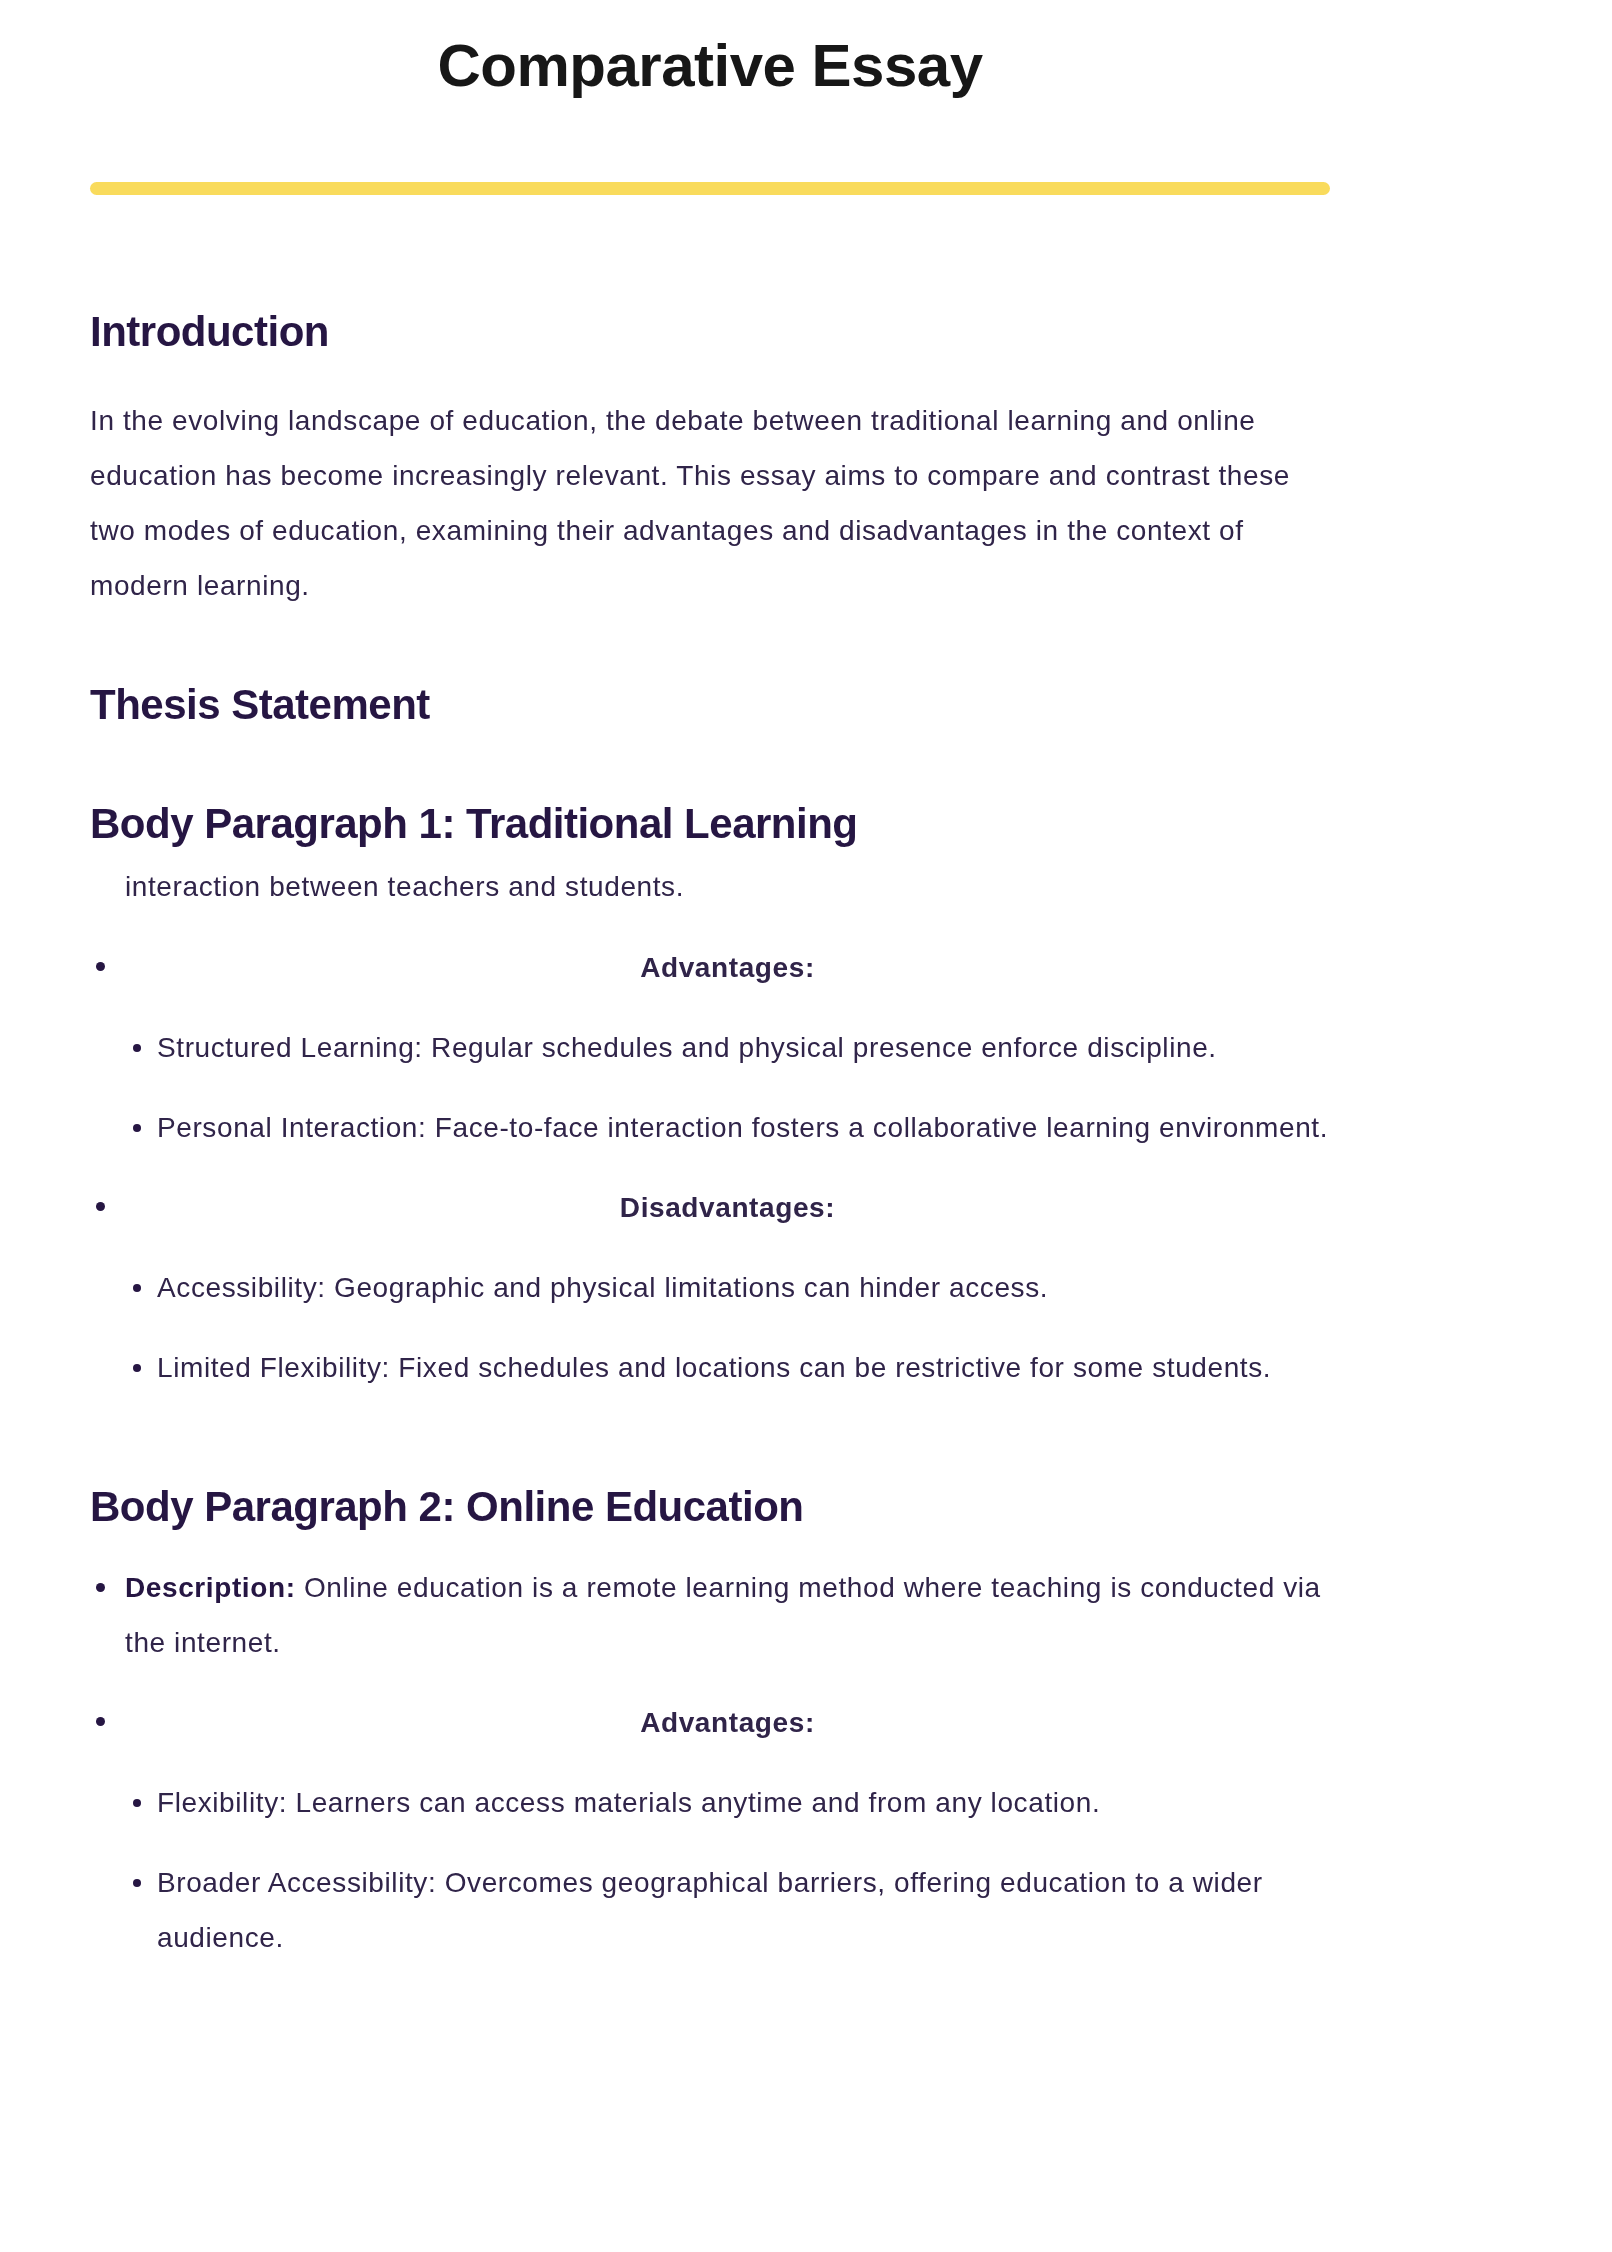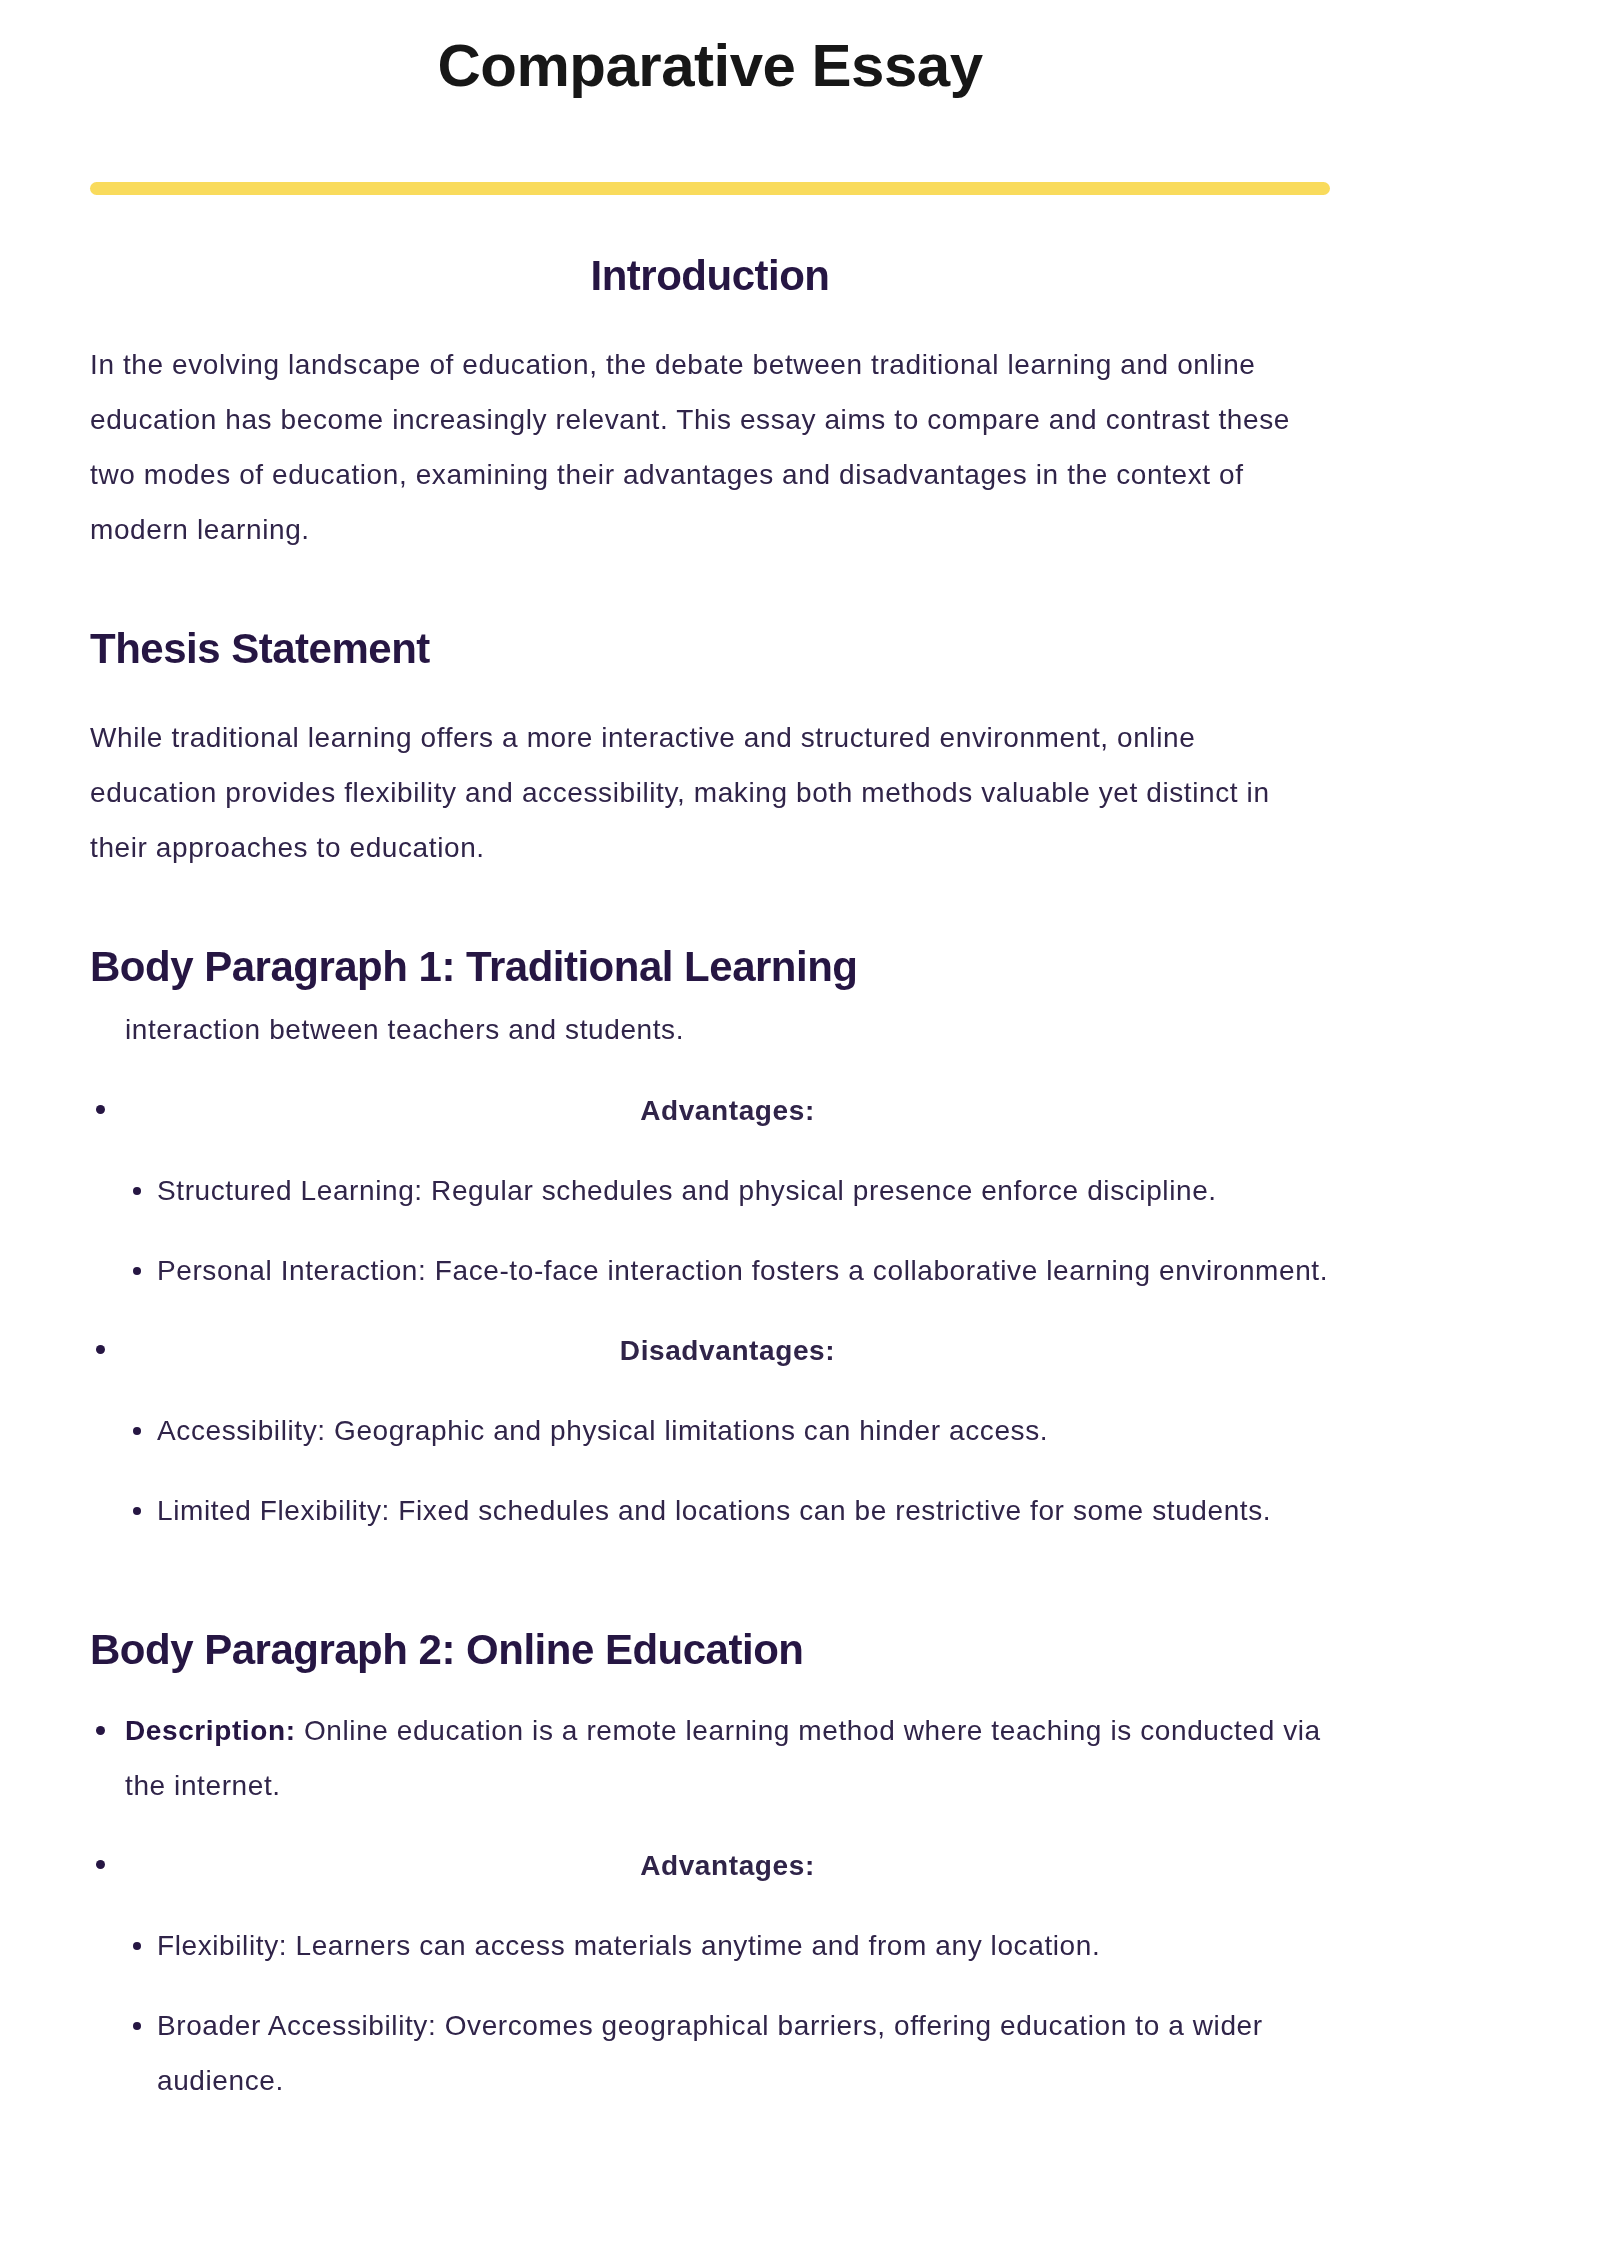--- a/index.html
+++ b/index.html
@@ -37,21 +37,21 @@
     margin-top:80px;
   }
   h2.sec-heading{
     margin:64px 0 0;
     font-size:42px;
     line-height:55px;
     font-weight:700;
     color:var(--heading);
     letter-spacing:-0.5px;
   }
-  .sec-intro h2.sec-heading{margin-top:53px;text-align:center;}
+  .sec-intro h2.sec-heading{margin-top:109px;}
   .sec-body2 h2.sec-heading{margin-top:84px;}
   p.para{
     margin:34px 0 0;
     font-size:28px;
     line-height:55px;
     letter-spacing:0.6px;
     color:var(--body);
   }
   p.continuation{
     margin:8px 0 0 35px;
@@ -107,21 +107,20 @@
 
   <div class="divider"></div>
 
   <section class="sec-intro">
     <h2 class="sec-heading">Introduction</h2>
     <p class="para">In the evolving landscape of education, the debate between traditional learning and online education has become increasingly relevant. This essay aims to compare and contrast these two modes of education, examining their advantages and disadvantages in the context of modern learning.</p>
   </section>
 
   <section class="sec-thesis">
     <h2 class="sec-heading">Thesis Statement</h2>
-    <p class="para">While traditional learning offers a more interactive and structured environment, online education provides flexibility and accessibility, making both methods valuable yet distinct in their approaches to education.</p>
   </section>
 
   <section class="sec-body1">
     <h2 class="sec-heading">Body Paragraph 1: Traditional Learning</h2>
     <p class="continuation">interaction between teachers and students.</p>
     <ul class="bullets">
       <li class="lvl1 label-item">
         <span class="dot"></span>
         <span>Advantages:</span>
       </li>

